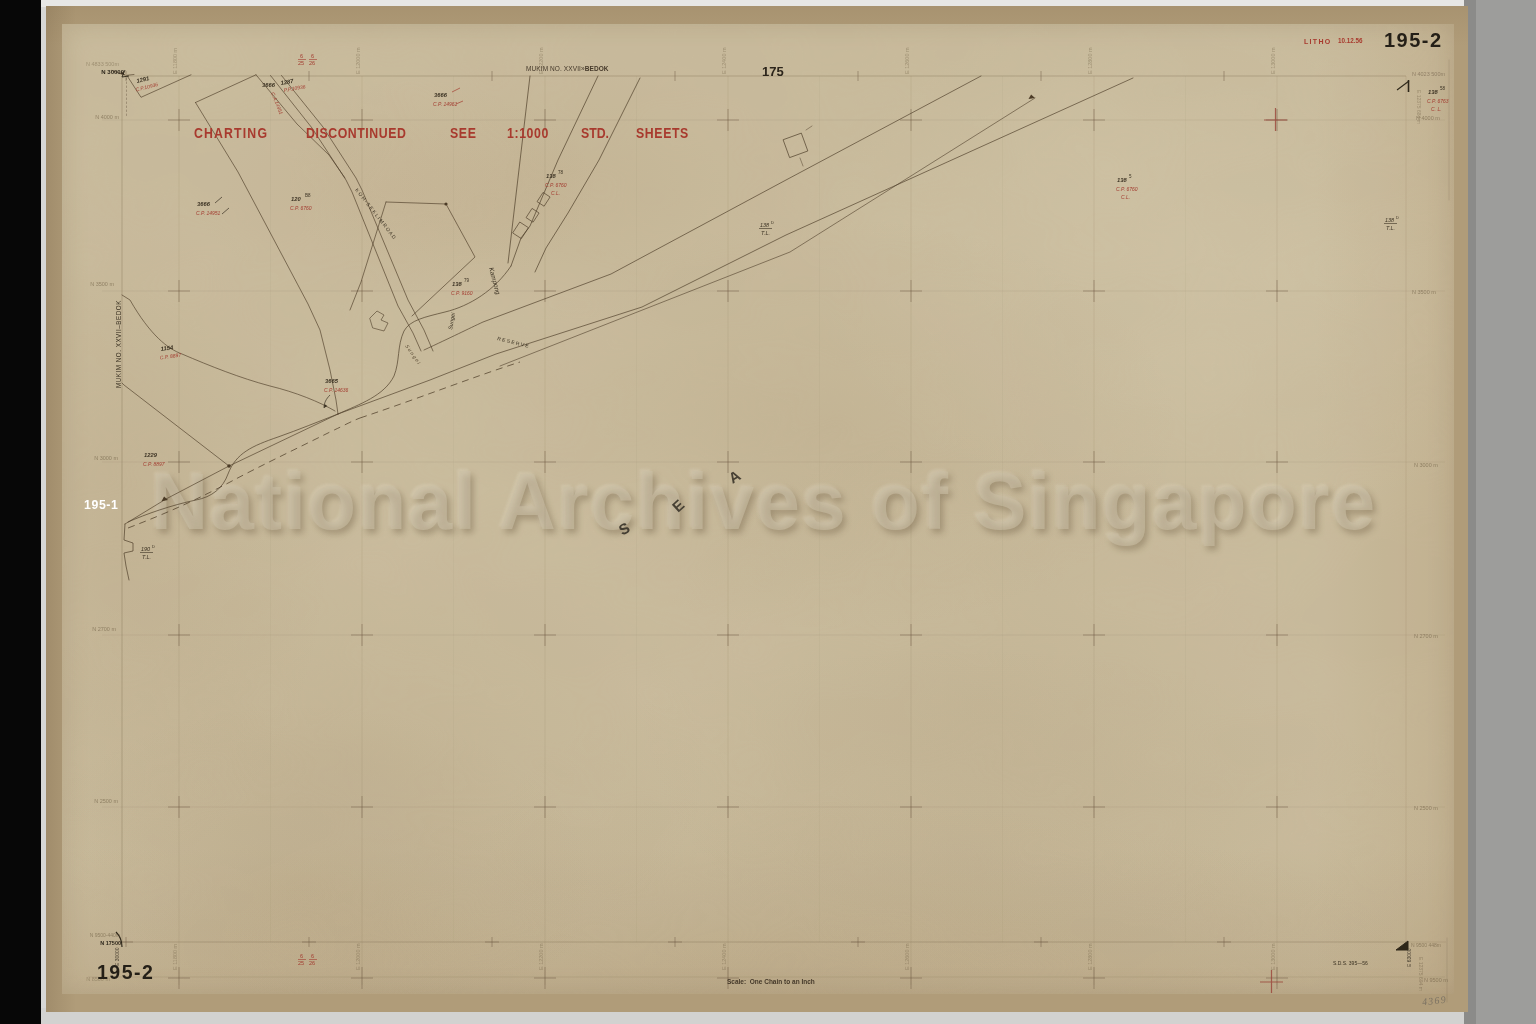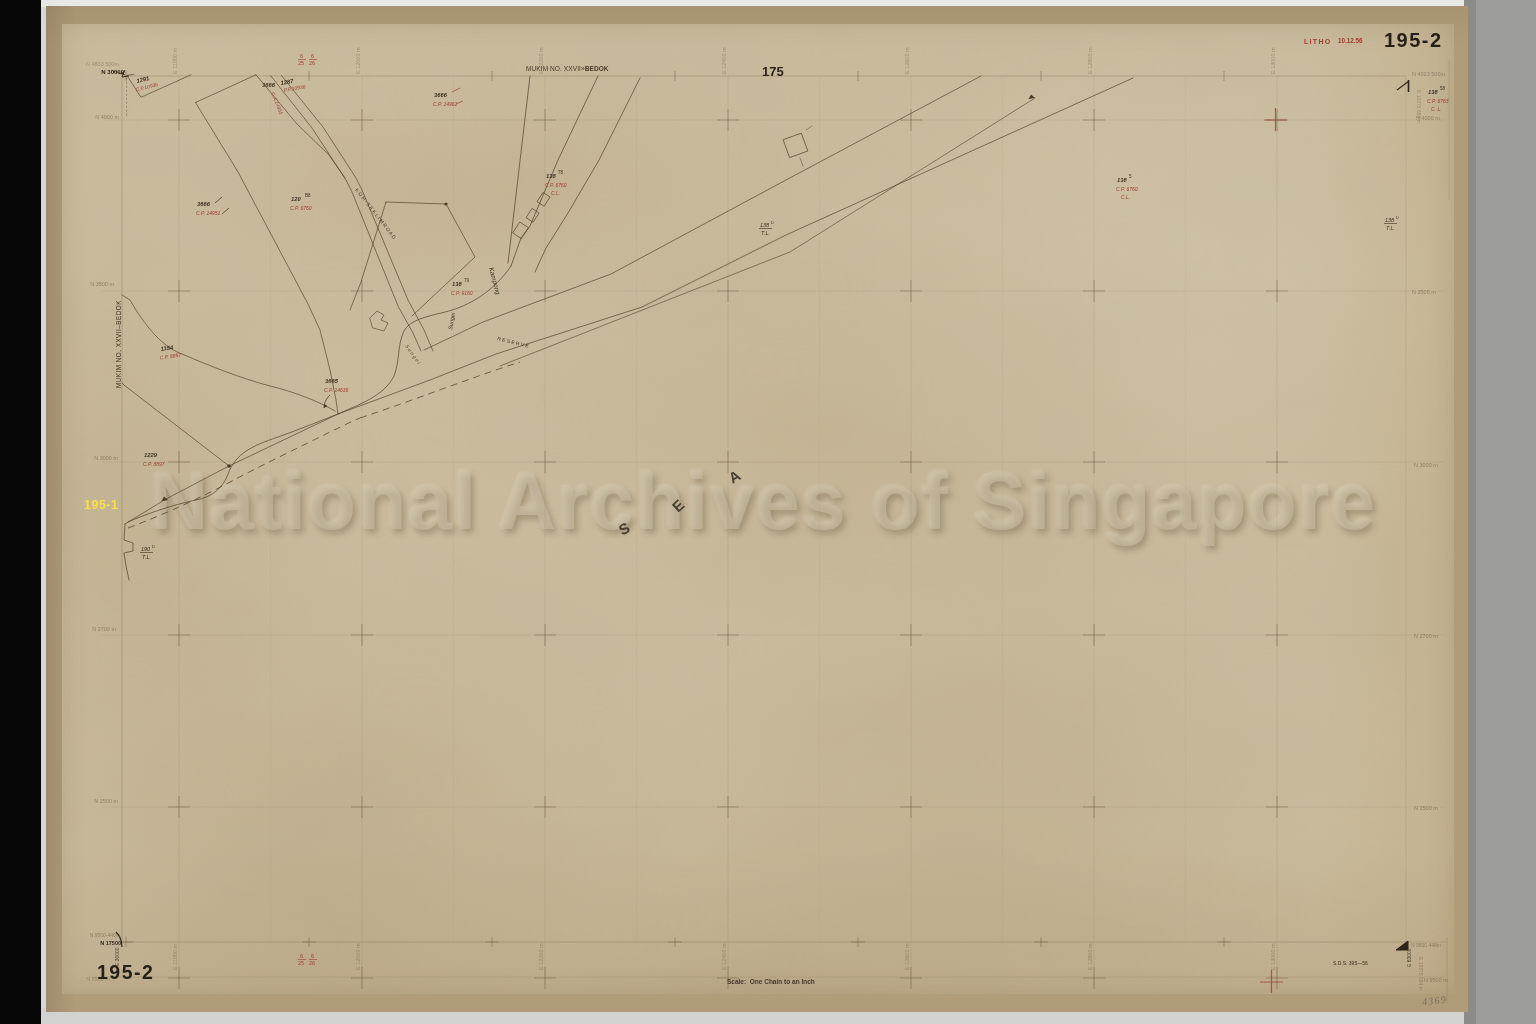--- a/index.html
+++ b/index.html
@@ -291,22 +291,30 @@
 <text x="1396" y="219" font-family="Liberation Sans, sans-serif" font-size="4" font-weight="normal" fill="#3a3122" fill-opacity="1.0" text-anchor="start" style="">D</text>
 <path d="M1384,223.5 h13" stroke="#3a3122" stroke-width="0.6"></path>
 <text x="1386" y="230" font-family="Liberation Sans, sans-serif" font-size="5.5" font-weight="normal" fill="#3a3122" fill-opacity="1.0" text-anchor="start" style="font-style:italic;">T.L.</text>
 <text x="355" y="190" transform="rotate(52 355 190)" font-family="Liberation Sans, sans-serif" font-size="5" font-weight="normal" fill="#3a3122" fill-opacity="1.0" text-anchor="start" style="">K O H - S E K   L I M   R O A D</text>
 <text x="489" y="268" transform="rotate(75 489 268)" font-family="Liberation Sans, sans-serif" font-size="6.5" font-weight="normal" fill="#3a3122" fill-opacity="1.0" text-anchor="start" style="font-style:italic;">Kampong</text>
 <text x="497" y="340" transform="rotate(14 497 340)" font-family="Liberation Sans, sans-serif" font-size="5" font-weight="normal" fill="#3a3122" fill-opacity="1.0" text-anchor="start" style="">R E S E R V E</text>
 <text x="452" y="330" transform="rotate(-80 452 330)" font-family="Liberation Sans, sans-serif" font-size="5.5" font-weight="normal" fill="#3a3122" fill-opacity="1.0" text-anchor="start" style="font-style:italic;">Sungei</text>
 <text x="405" y="346" transform="rotate(55 405 346)" font-family="Liberation Sans, sans-serif" font-size="5" font-weight="normal" fill="#5a4c35" fill-opacity="1.0" text-anchor="start" style="font-style:italic;">S u n g e i</text>
   </svg>
 
+  <div class="abs" style="top:125.4px;left:0;width:1536px;height:20px;color:#a83a2e;font-weight:bold;font-size:15px;line-height:1;">
+    <span class="abs" style="left:194px;letter-spacing:1.4px;transform:scale(0.82,1);transform-origin:0 0;">CHARTING</span>
+    <span class="abs" style="left:306px;letter-spacing:0.7px;transform:scale(0.82,1);transform-origin:0 0;">DISCONTINUED</span>
+    <span class="abs" style="left:450px;letter-spacing:0.75px;transform:scale(0.82,1);transform-origin:0 0;">SEE</span>
+    <span class="abs" style="left:507px;letter-spacing:0.75px;transform:scale(0.82,1);transform-origin:0 0;">1:1000</span>
+    <span class="abs" style="left:581px;letter-spacing:0px;transform:scale(0.82,1);transform-origin:0 0;">STD.</span>
+    <span class="abs" style="left:636px;letter-spacing:0.75px;transform:scale(0.82,1);transform-origin:0 0;">SHEETS</span>
+  </div>
 
   <div class="abs" style="left:526px;top:65.5px;font-size:6.5px;line-height:1;color:#45392a;letter-spacing:0.1px;">MUKIM NO. XXVII»<b>BEDOK</b></div>
   <div class="abs" style="left:762px;top:64px;font-size:13px;color:#2c251b;font-weight:bold;">175</div>
   <div class="abs" style="left:1304px;top:37.5px;font-size:7px;line-height:1;color:#a83a2e;font-weight:bold;letter-spacing:1.3px;">LITHO</div>
   <div class="abs" style="left:1338px;top:38px;font-size:6.3px;line-height:1;color:#a83a2e;font-weight:bold;">10.12.56</div>
   <div class="abs" style="left:1384px;top:29.5px;font-size:20px;line-height:1;color:#241f17;font-weight:bold;letter-spacing:1.5px;">195-2</div>
-  <div class="abs" style="left:84px;top:498.8px;font-size:12.3px;line-height:1;color:#fde047;font-weight:bold;letter-spacing:0.6px;">195-1</div>
+  <div class="abs" style="left:84px;top:498.8px;font-size:12.3px;line-height:1;color:#ffffff;font-weight:bold;letter-spacing:0.6px;">195-1</div>
   <div class="abs" style="left:97px;top:962.6px;font-size:19.5px;line-height:1;color:#241f17;font-weight:bold;letter-spacing:1.5px;">195-2</div>
   <div class="abs" style="left:727px;top:978px;font-size:6.5px;color:#45392a;font-weight:bold;">Scale:&nbsp; One Chain to an Inch</div>
   <div class="abs" style="left:1422px;top:995px;font:italic 10px 'Liberation Serif',serif;color:#7d7363;transform:rotate(-6deg);letter-spacing:1.2px;">4369</div>
 </div>
 </body></html>

